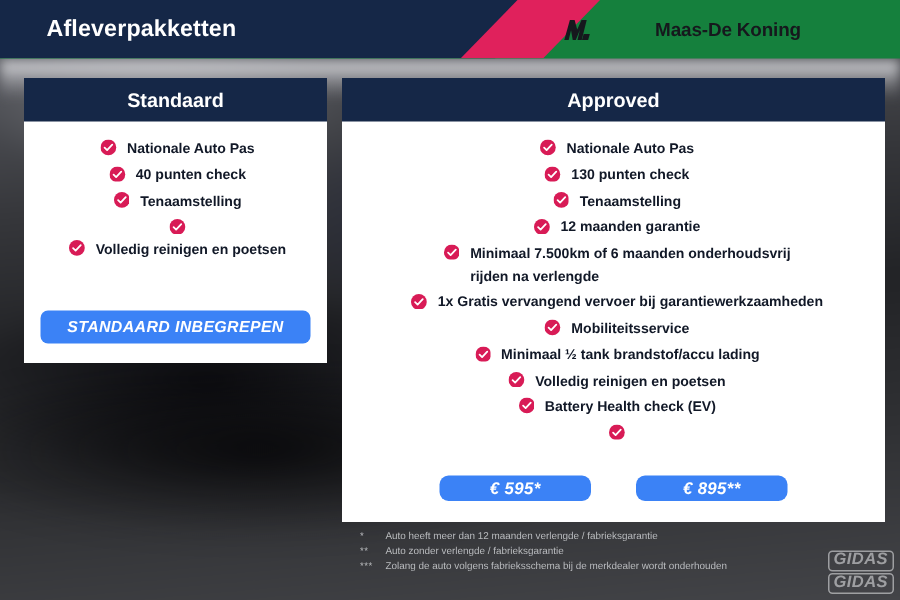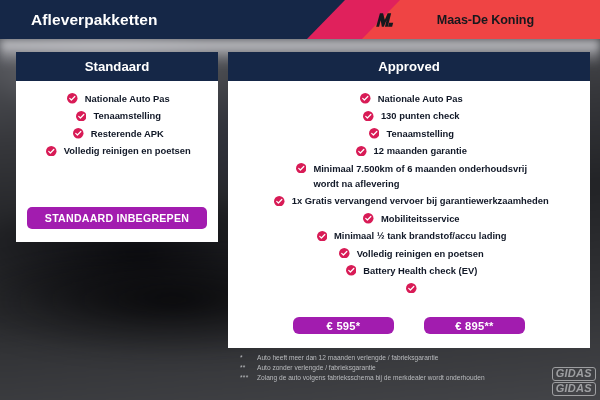--- a/index.html
+++ b/index.html
@@ -30,21 +30,21 @@
   }
   #backdrop .bg-dark-mass {
     position:absolute; left:-20px; top:240px; width:430px; height:120px;
     background:radial-gradient(ellipse at 45% 50%, rgba(8,8,10,.92), rgba(8,8,10,0) 70%);
     filter:blur(8px);
   }
 
   
   #header {
     position:absolute; left:0; top:0; width:600px; height:39px;
-    background:#ef4444; z-index:3; overflow:hidden;
+    background:#15803d; z-index:3; overflow:hidden;
   }
   #header .navy {
     position:absolute; left:0; top:0; height:39px; width:368px;
     background:#152747;
     clip-path:polygon(0 0, 368px 0, 330px 39px, 0 39px);
   }
   #header .pink {
     position:absolute; left:0; top:0; height:39px; width:400px;
     background:#e0215c;
     clip-path:polygon(345px 0, 400px 0, 362px 39px, 307px 39px);
@@ -87,24 +87,25 @@
   }
   #card-standaard ul.features li { font-size:9.4px; line-height:15.4px; }
   #card-approved  ul.features li { font-size:9.4px; line-height:15.4px; padding-left:13px; }
   ul.features li .txt { display:block; }
   ul.features li .txt .l2 { display:block; }
 
   .chk { flex:0 0 auto; width:10.5px; height:10.5px; margin-top:2.3px; display:block; }
 
   
   .pill {
-    background:#a21caf; color:#ffffff; border:none;
+    background:#3b82f6; color:#ffffff; border:none;
     border-radius:5px; font-weight:bold; letter-spacing:.25px;
     display:flex; align-items:center; justify-content:center;
     cursor:pointer;
+    font-style:italic;
   }
   #btn-standaard {
     position:absolute; left:11px; bottom:13px; width:180px; height:22px;
     font-size:10.6px; text-transform:uppercase;
   }
   #price-row {
     position:absolute; left:0; right:0; bottom:14px;
     display:flex; justify-content:center; gap:30px;
   }
   #price-row .pill { width:101px; height:17px; font-size:11.2px; border-radius:6px; }
@@ -162,28 +163,34 @@
             <circle cx="10" cy="10" r="10" fill="#d81b56"></circle>
             <path d="M5.2 10.3 L8.4 13.4 L14.9 6.6" stroke="#ffffff" stroke-width="2.3" fill="none" stroke-linecap="round" stroke-linejoin="round"></path>
           </svg>
         <span class="txt"><span>Nationale Auto Pas</span></span>
       </li>
       <li>
         <svg class="chk" viewBox="0 0 20 20">
             <circle cx="10" cy="10" r="10" fill="#d81b56"></circle>
             <path d="M5.2 10.3 L8.4 13.4 L14.9 6.6" stroke="#ffffff" stroke-width="2.3" fill="none" stroke-linecap="round" stroke-linejoin="round"></path>
           </svg>
+        <span class="txt"><span>40 punten check</span></span>
+      </li>
+      <li>
+        <svg class="chk" viewBox="0 0 20 20">
+            <circle cx="10" cy="10" r="10" fill="#d81b56"></circle>
+            <path d="M5.2 10.3 L8.4 13.4 L14.9 6.6" stroke="#ffffff" stroke-width="2.3" fill="none" stroke-linecap="round" stroke-linejoin="round"></path>
+          </svg>
         <span class="txt"><span>Tenaamstelling</span></span>
       </li>
       <li>
         <svg class="chk" viewBox="0 0 20 20">
             <circle cx="10" cy="10" r="10" fill="#d81b56"></circle>
             <path d="M5.2 10.3 L8.4 13.4 L14.9 6.6" stroke="#ffffff" stroke-width="2.3" fill="none" stroke-linecap="round" stroke-linejoin="round"></path>
           </svg>
-        <span class="txt"><span>Resterende APK</span></span>
       </li>
       <li>
         <svg class="chk" viewBox="0 0 20 20">
             <circle cx="10" cy="10" r="10" fill="#d81b56"></circle>
             <path d="M5.2 10.3 L8.4 13.4 L14.9 6.6" stroke="#ffffff" stroke-width="2.3" fill="none" stroke-linecap="round" stroke-linejoin="round"></path>
           </svg>
         <span class="txt"><span>Volledig reinigen en poetsen</span></span>
       </li>
     </ul>
   </div>
@@ -222,21 +229,21 @@
           </svg>
         <span class="txt"><span>12 maanden garantie</span></span>
       </li>
       <li>
         <svg class="chk" viewBox="0 0 20 20">
             <circle cx="10" cy="10" r="10" fill="#d81b56"></circle>
             <path d="M5.2 10.3 L8.4 13.4 L14.9 6.6" stroke="#ffffff" stroke-width="2.3" fill="none" stroke-linecap="round" stroke-linejoin="round"></path>
           </svg>
         <span class="txt">
           <span>Minimaal 7.500km of 6 maanden onderhoudsvrij</span>
-          <span class="l2">wordt na aflevering</span>
+          <span class="l2">rijden na verlengde</span>
         </span>
       </li>
       <li>
         <svg class="chk" viewBox="0 0 20 20">
             <circle cx="10" cy="10" r="10" fill="#d81b56"></circle>
             <path d="M5.2 10.3 L8.4 13.4 L14.9 6.6" stroke="#ffffff" stroke-width="2.3" fill="none" stroke-linecap="round" stroke-linejoin="round"></path>
           </svg>
         <span class="txt"><span>1x Gratis vervangend vervoer bij garantiewerkzaamheden</span></span>
       </li>
       <li>

